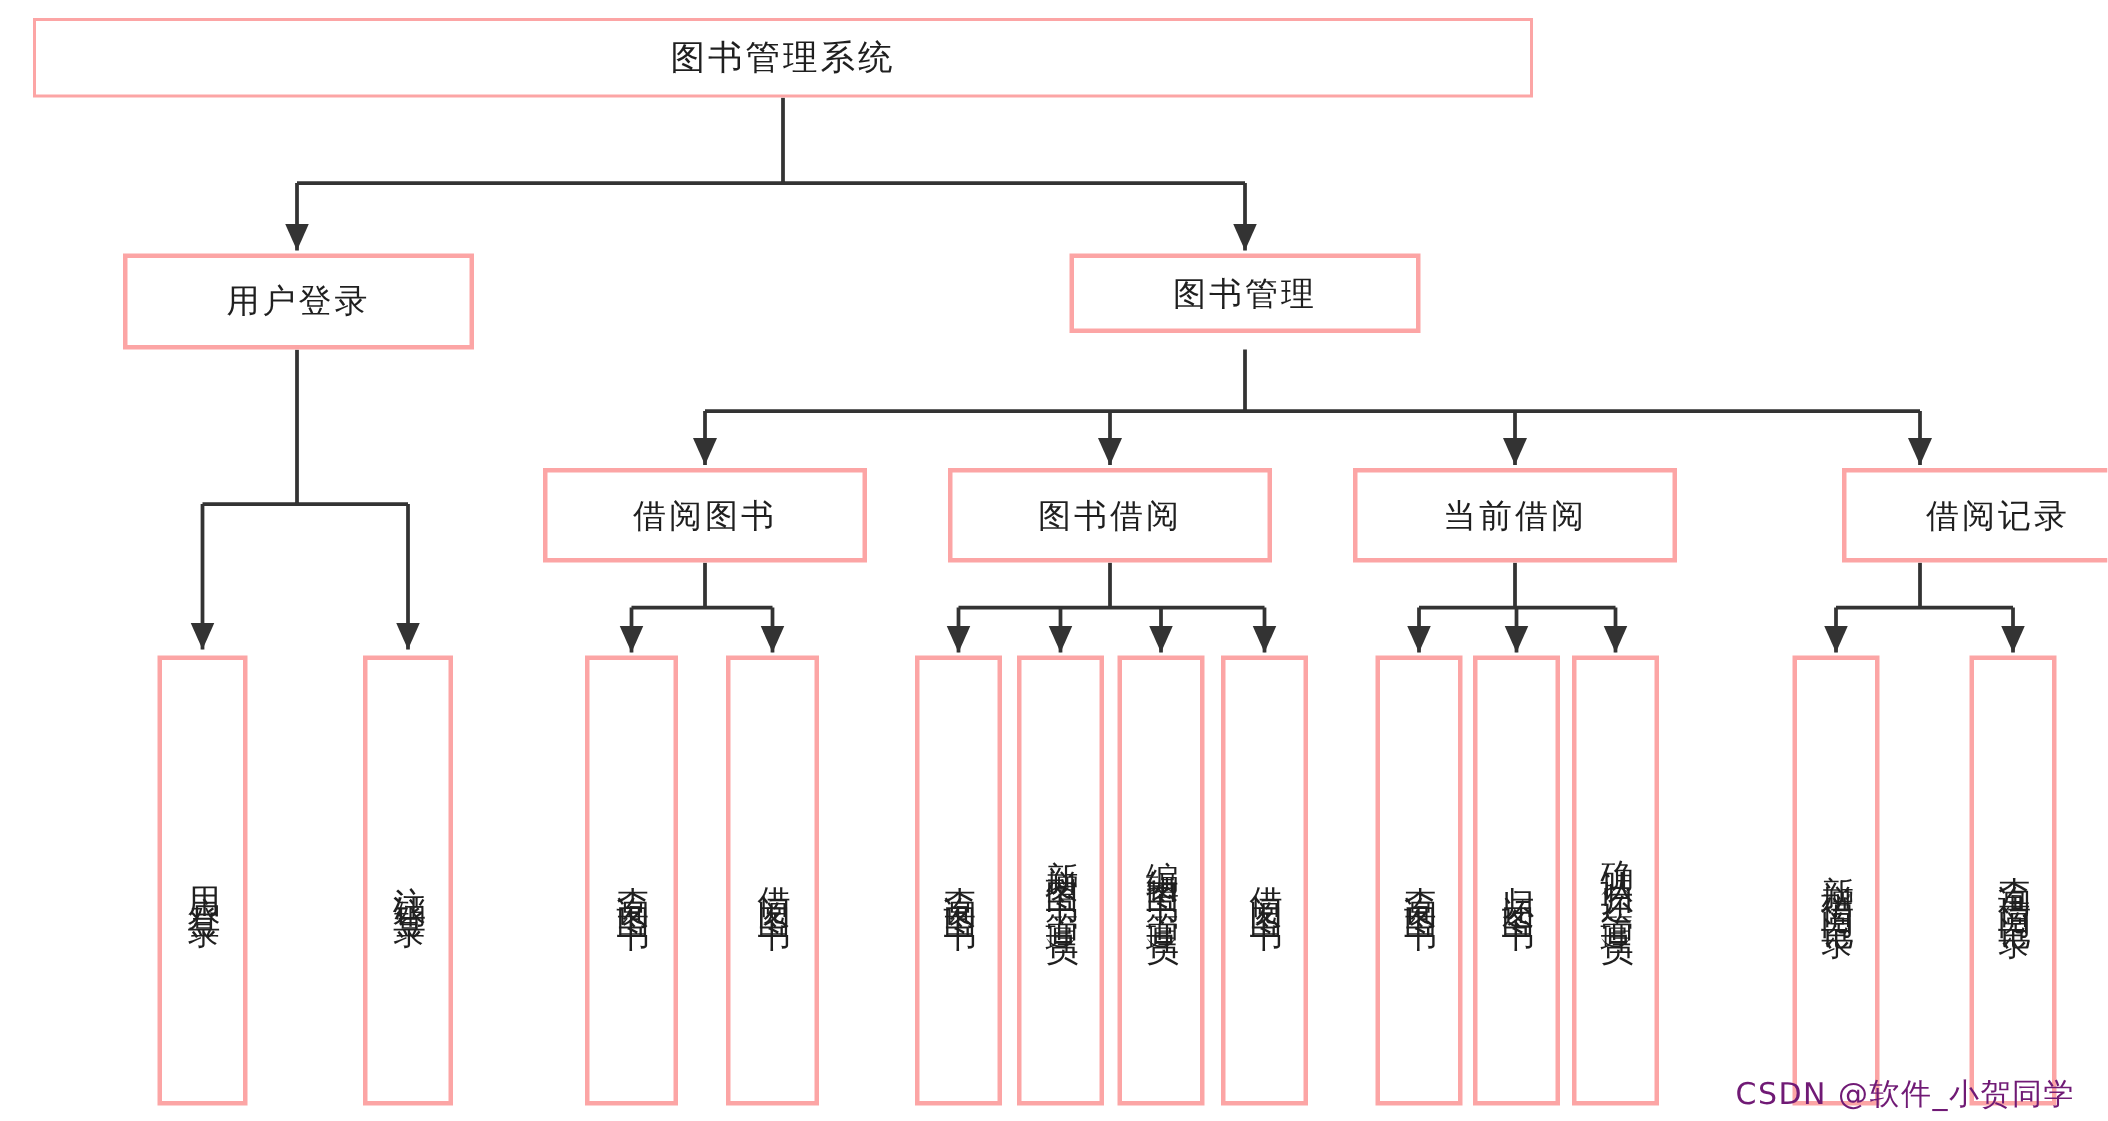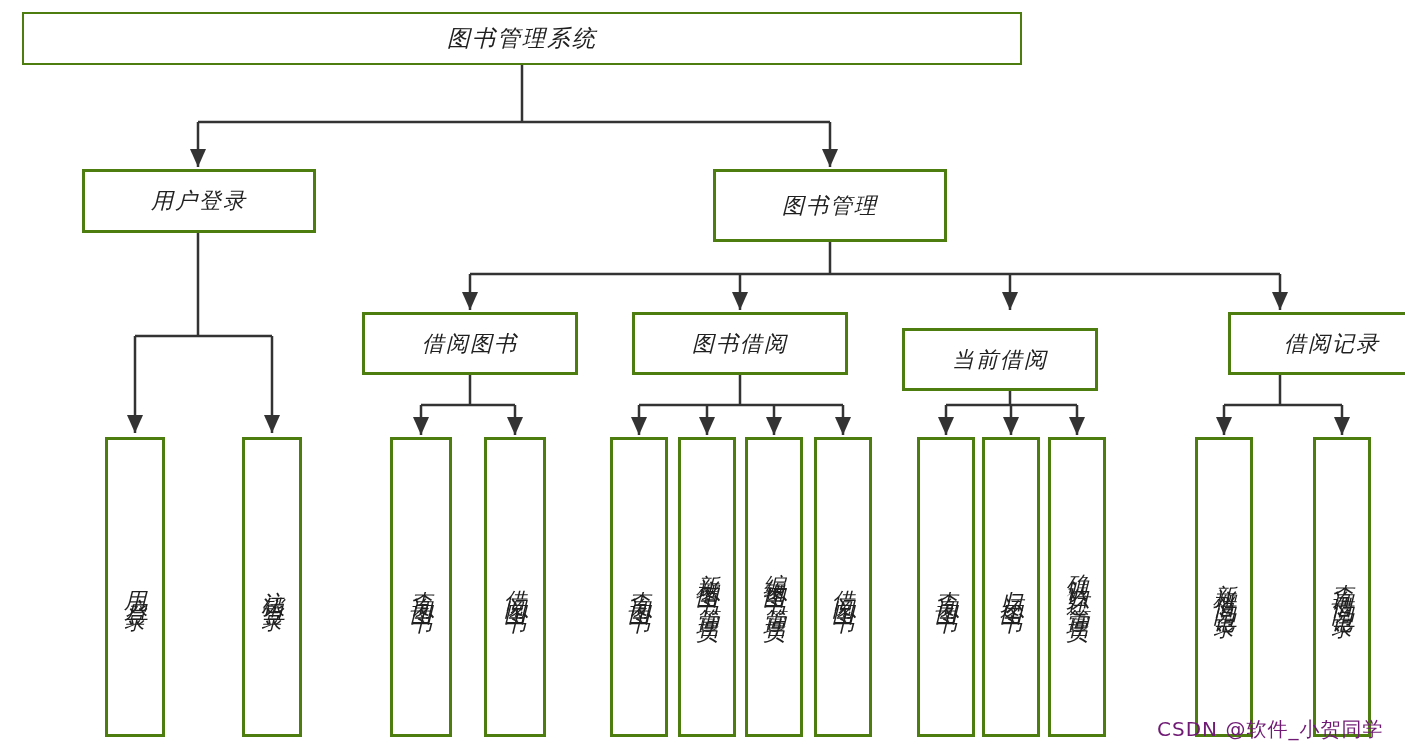--- a/index.html
+++ b/index.html
@@ -6,22 +6,22 @@
   .canvas{
     position:relative;width:1405px;height:747px;background:#ffffff;
     font-family:"DejaVu Sans", sans-serif;overflow:hidden;
   }
   svg.wires{position:absolute;left:0;top:0;width:1405px;height:747px;}
   svg.wires path.wire{fill:none;stroke:#333333;stroke-width:2.5;}
   svg.wires line{stroke:#333333;stroke-width:2.5;}
   svg.wires .arrowhead{fill:#333333;}
   .node{
     position:absolute;box-sizing:border-box;background:#ffffff;
-    border:3px solid #4d7c0f;color:#1f1f1f;
-    display:flex;align-items:center;justify-content:center;font-style:italic;
+    border:3px solid #fca5a5;color:#1f1f1f;
+    display:flex;align-items:center;justify-content:center;
   }
   .h-node{font-size:22px;letter-spacing:2px;white-space:nowrap;}
   .root-node{border-width:2px;font-size:23px;}
   .mid-node{border-width:3px;}
   .leaf{
     writing-mode:vertical-rl;text-orientation:mixed;
     font-size:22px;letter-spacing:7px;line-height:1;
     border-width:3px;
   }
   .watermark{
@@ -65,25 +65,25 @@
     <line x1="946" y1="405" x2="946" y2="435" marker-end="url(#arw)"></line>
     <line x1="1011" y1="405" x2="1011" y2="435" marker-end="url(#arw)"></line>
     <line x1="1077" y1="405" x2="1077" y2="435" marker-end="url(#arw)"></line>
     <line x1="1224" y1="405" x2="1224" y2="435" marker-end="url(#arw)"></line>
     <line x1="1342" y1="405" x2="1342" y2="435" marker-end="url(#arw)"></line>
   </svg>
 
   <div class="node h-node root-node" style="left:22px;top:12px;width:1000px;height:53px;">图书管理系统</div>
 
   <div class="node h-node mid-node" style="left:82px;top:169px;width:234px;height:64px;">用户登录</div>
-  <div class="node h-node mid-node" style="left:713px;top:169px;width:234px;height:73px;">图书管理</div>
+  <div class="node h-node mid-node" style="left:713px;top:169px;width:234px;height:53px;">图书管理</div>
 
   <div class="node h-node mid-node" style="left:362px;top:312px;width:216px;height:63px;">借阅图书</div>
   <div class="node h-node mid-node" style="left:632px;top:312px;width:216px;height:63px;">图书借阅</div>
-  <div class="node h-node mid-node" style="left:902px;top:312px;width:196px;height:63px;margin-top:16px;">当前借阅</div>
+  <div class="node h-node mid-node" style="left:902px;top:312px;width:216px;height:63px;">当前借阅</div>
   <div class="node h-node mid-node" style="left:1228px;top:312px;width:208px;height:63px;">借阅记录</div>
 
   <div class="node leaf" style="left:105px;top:437px;width:60px;height:300px;">用户登录</div>
   <div class="node leaf" style="left:242px;top:437px;width:60px;height:300px;">注销登录</div>
 
   <div class="node leaf" style="left:390px;top:437px;width:62px;height:300px;">查询图书</div>
   <div class="node leaf" style="left:484px;top:437px;width:62px;height:300px;">借阅图书</div>
 
   <div class="node leaf" style="left:610px;top:437px;width:58px;height:300px;">查询图书</div>
   <div class="node leaf" style="left:678px;top:437px;width:58px;height:300px;">新增图书（管理员）</div>

